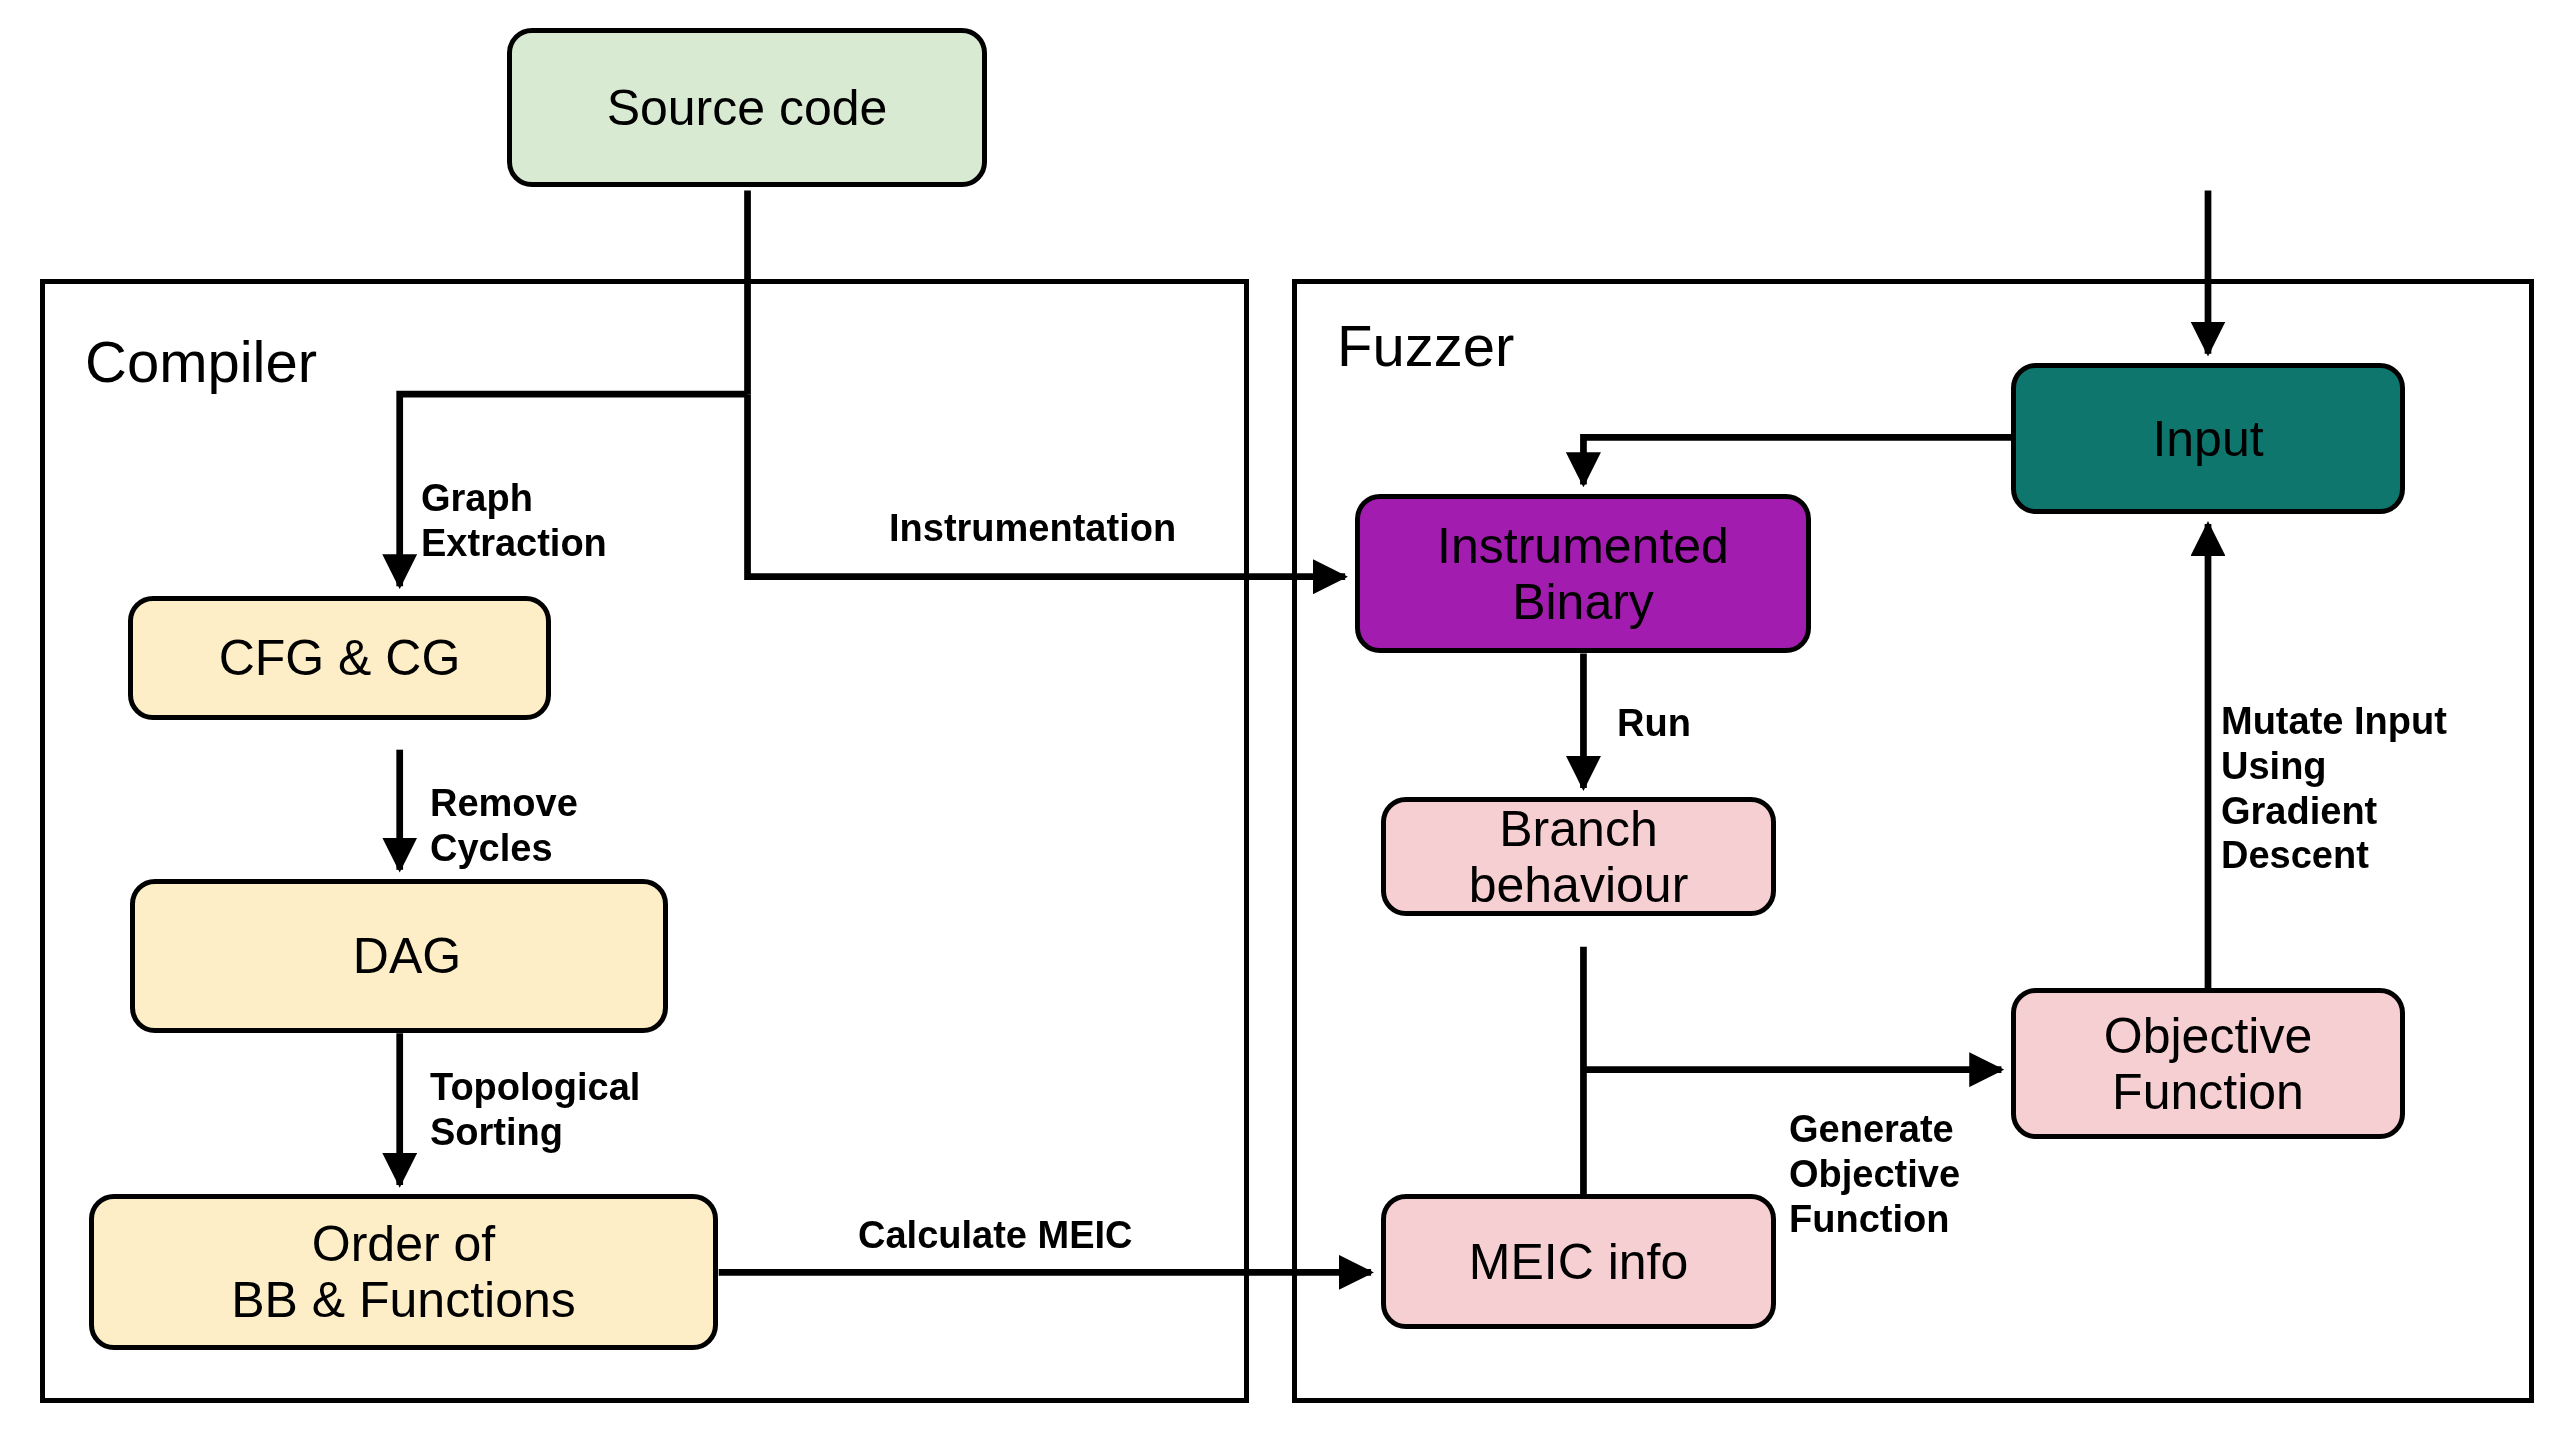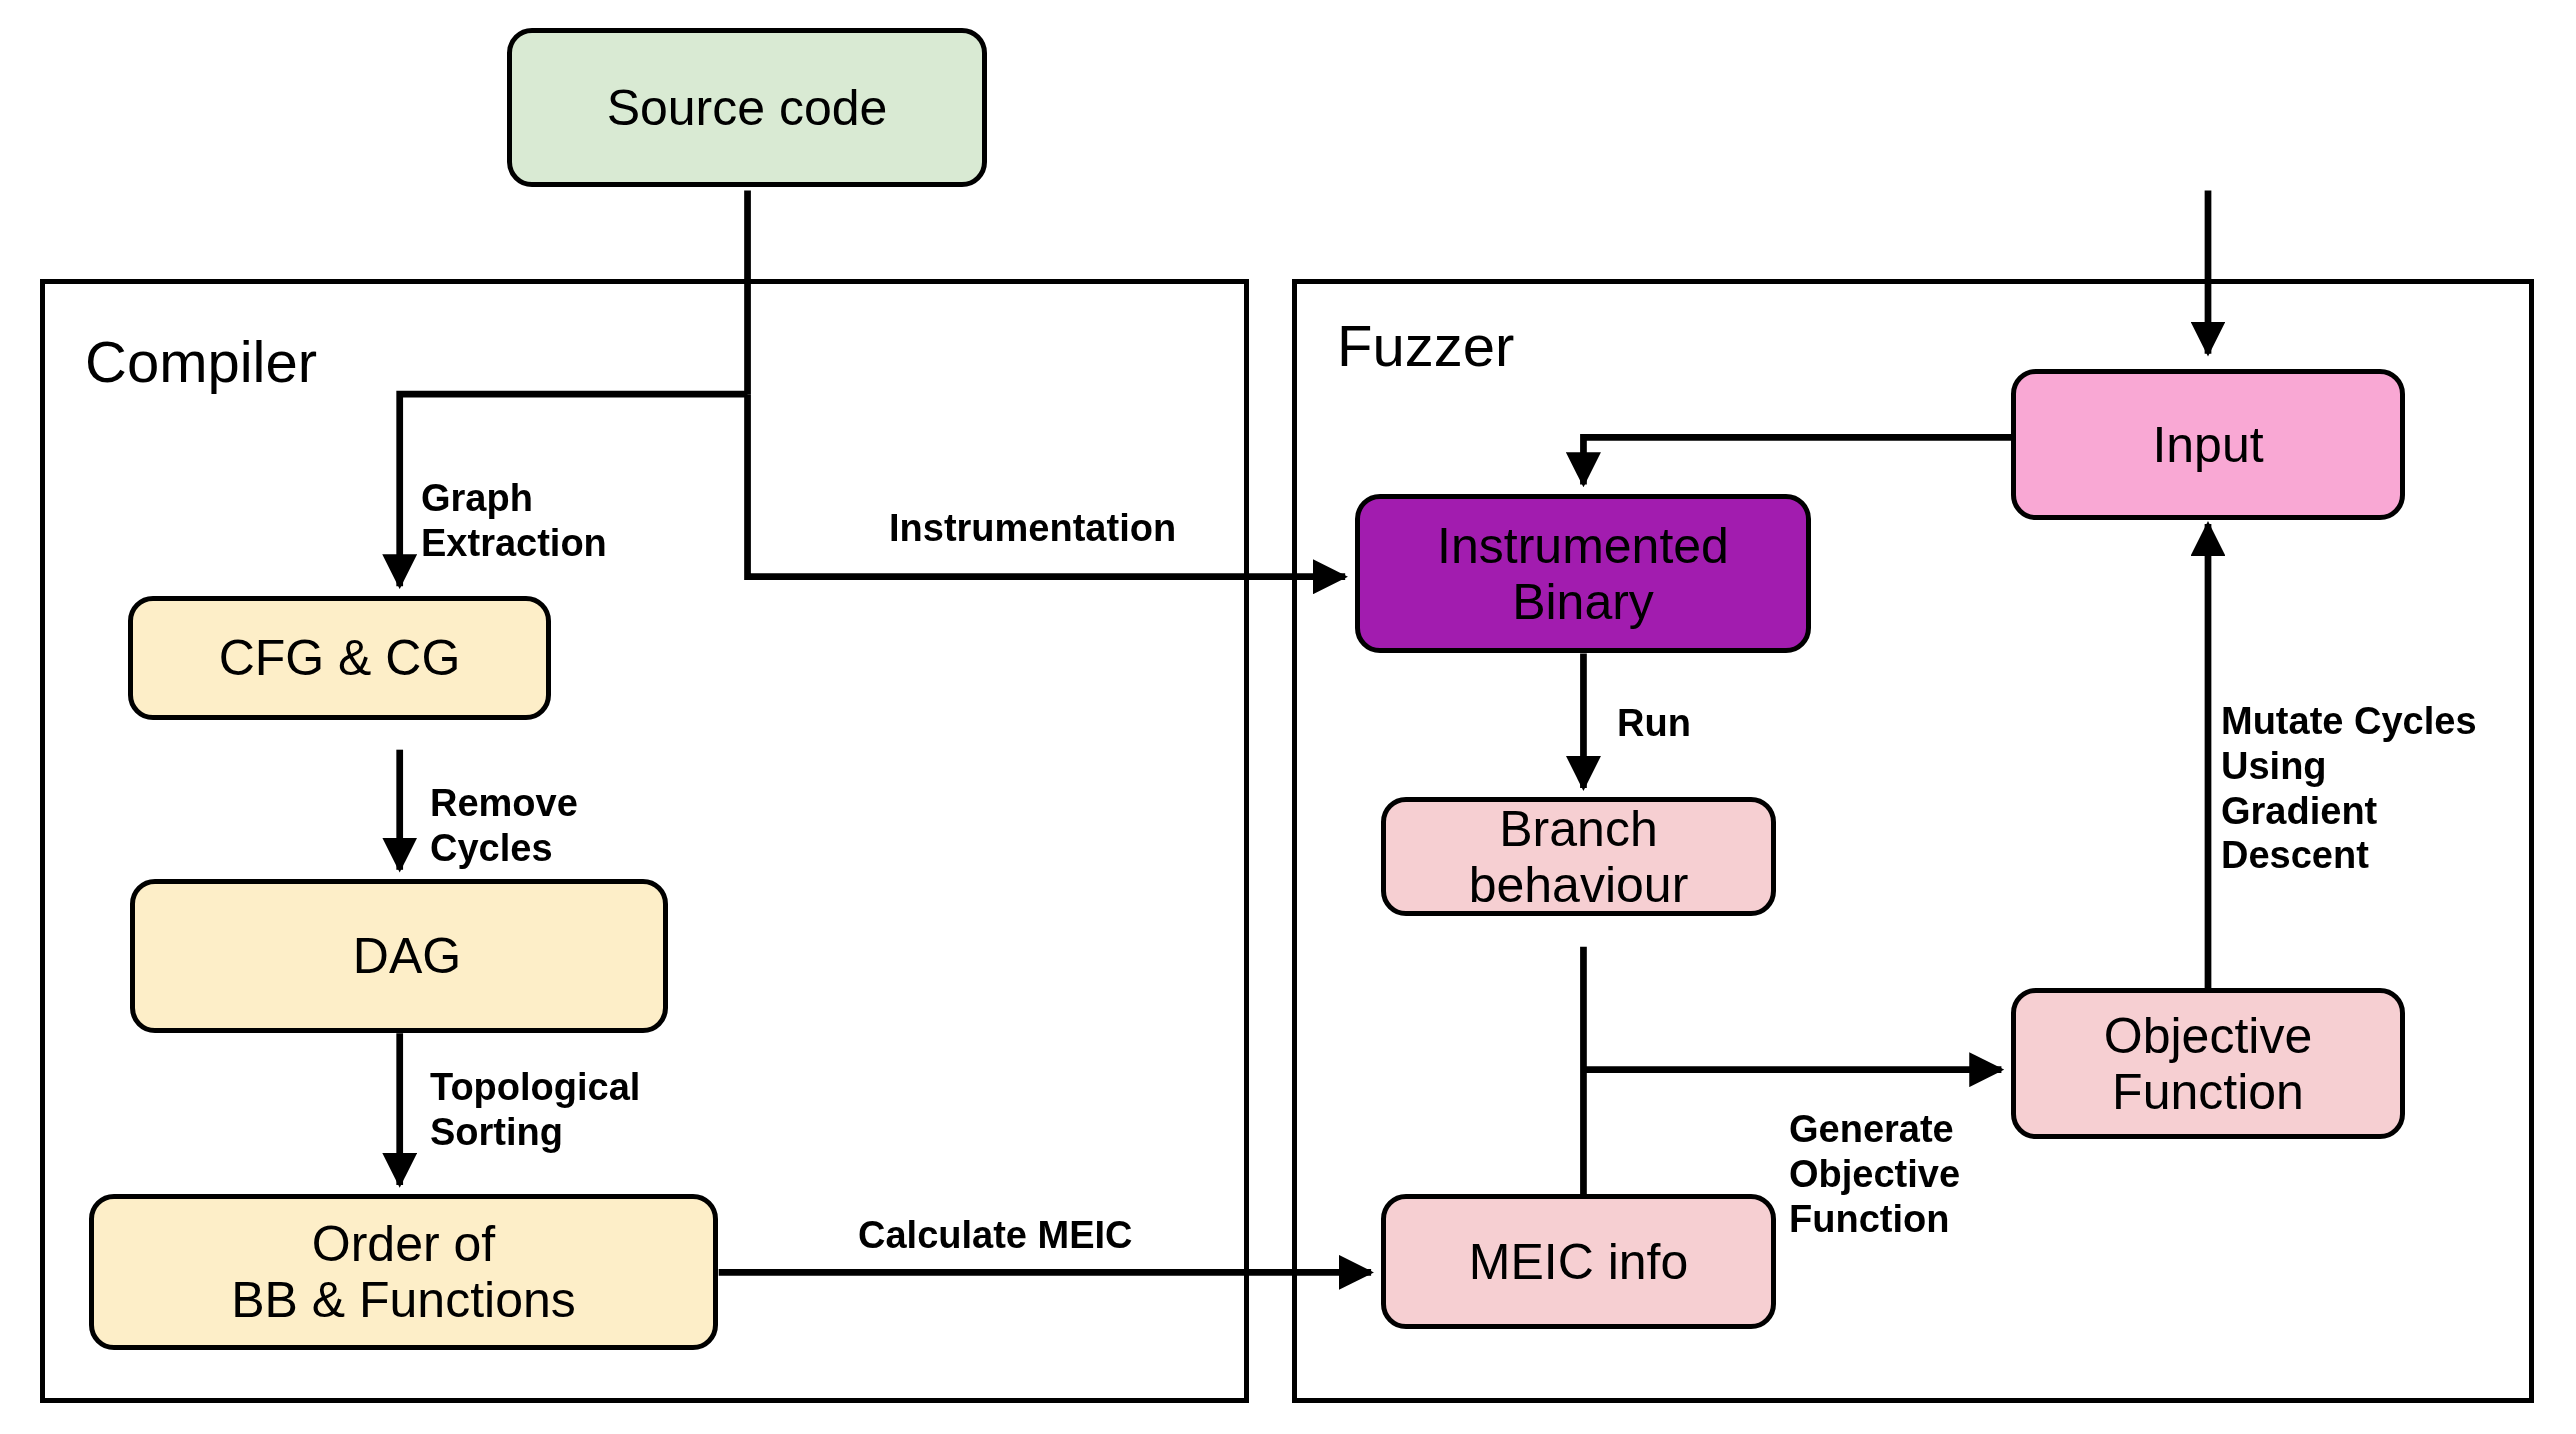--- a/index.html
+++ b/index.html
@@ -118,21 +118,21 @@
 BB &amp; Functions</div>
 
   <div class="node green" id="n-instrumented-binary" style="left: 1355px; top: 494px; width: 456px; height: 159px; background: #a21caf;">Instrumented
 Binary</div>
 
   <div class="node pink" id="n-branch-behaviour" style="left: 1381px; top: 797px; width: 395px; height: 119px; background: rgb(246, 207, 210);">Branch
 behaviour</div>
 
   <div class="node pink" id="n-meic-info" style="left: 1381px; top: 1194px; width: 395px; height: 135px; background: rgb(246, 207, 210);">MEIC info</div>
 
-  <div class="node orange" id="n-input" style="left: 2011px; top: 363px; width: 394px; height: 151px; background: #f9a8d4; margin-top: 6px;">Input</div>
+  <div class="node orange" id="n-input" style="left: 2011px; top: 363px; width: 394px; height: 151px; background: #0f766e;">Input</div>
 
   <div class="node pink" id="n-objective-function" style="left: 2011px; top: 988px; width: 394px; height: 151px; background: rgb(246, 207, 210);">Objective
 Function</div>
 
   <div class="edge-label" id="l-graph-extraction" style="left: 421px; top: 476px;">Graph
 Extraction</div>
 
   <div class="edge-label" id="l-instrumentation" style="left: 889px; top: 506px;">Instrumentation</div>
 
   <div class="edge-label" id="l-remove-cycles" style="left: 430px; top: 781px;">Remove
@@ -142,19 +142,19 @@
 Sorting</div>
 
   <div class="edge-label" id="l-calculate-meic" style="left: 858px; top: 1213px;">Calculate MEIC</div>
 
   <div class="edge-label" id="l-run" style="left: 1617px; top: 701px;">Run</div>
 
   <div class="edge-label" id="l-generate-objective-function" style="left: 1789px; top: 1107px;">Generate
 Objective
 Function</div>
 
-  <div class="edge-label" id="l-mutate-input" style="left: 2221px; top: 699px;">Mutate Cycles
+  <div class="edge-label" id="l-mutate-input" style="left: 2221px; top: 699px;">Mutate Input
 Using
 Gradient
 Descent</div>
 
 </div>
 
 
 </body></html>

